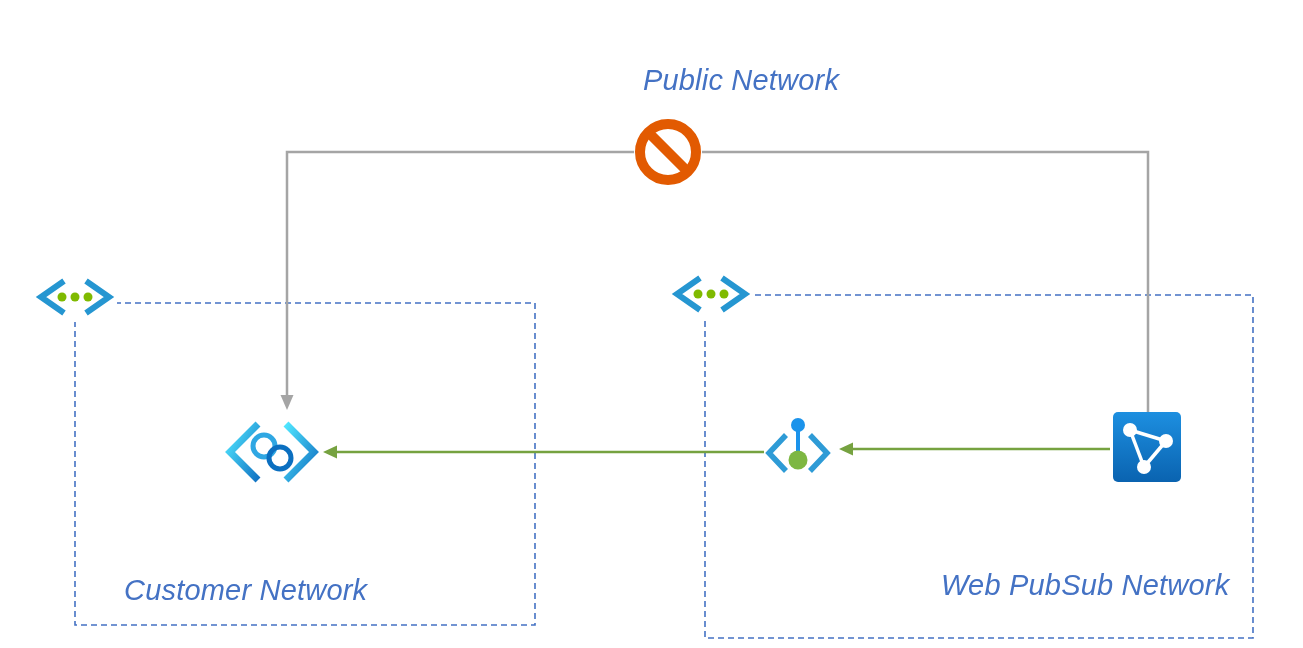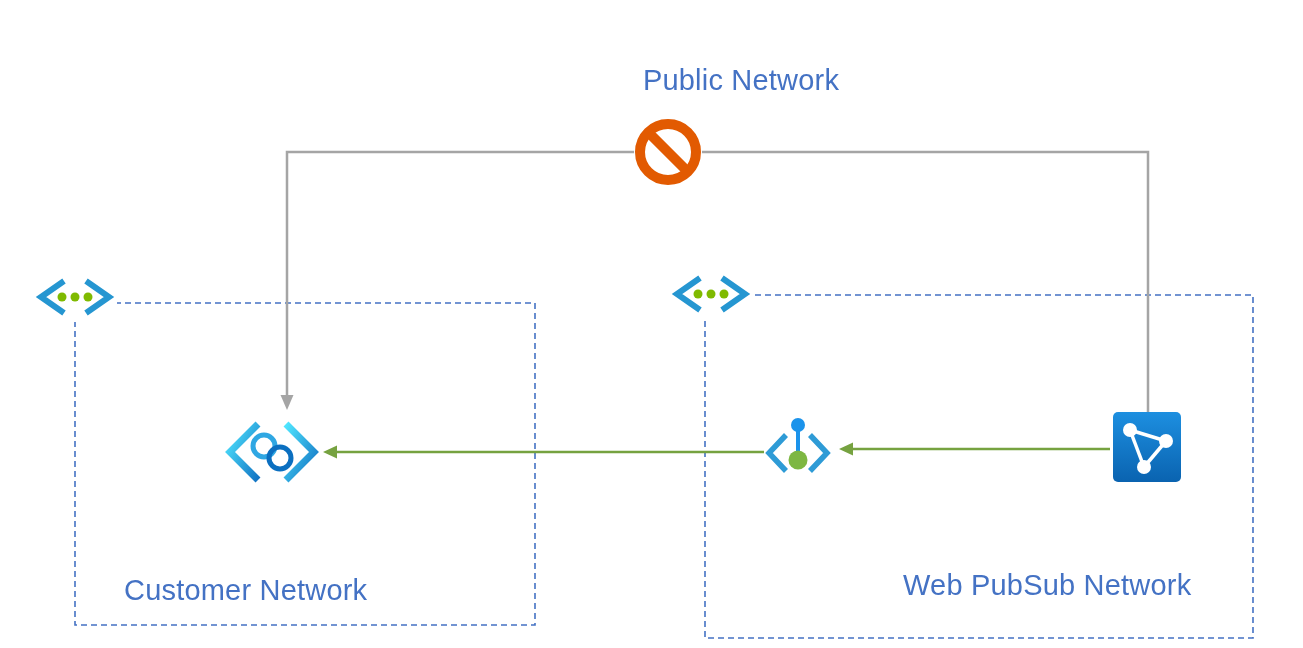--- a/index.html
+++ b/index.html
@@ -7,20 +7,21 @@
     padding: 0;
     background: #ffffff;
   }
   .canvas {
     position: relative;
     width: 1303px;
     height: 648px;
     background: #ffffff;
     font-family: "Liberation Sans", sans-serif;
     overflow: hidden;
+    font-style: italic;
   }
   .canvas svg {
     position: absolute;
     left: 0;
     top: 0;
   }
   .net-label {
     position: absolute;
     color: #4472C4;
     font-size: 29px;
@@ -32,21 +33,21 @@
     left: 741px;
     top: 64px;
     transform: translateX(-50%);
   }
   .customer-label {
     left: 88px;
     top: 574px;
     margin-left: 36px;
   }
   .pubsub-label {
-    left: 903px;
+    left: 941px;
     top: 569px;
   }
 </style>
 </head>
 <body>
 
 <div class="canvas">
 
   <svg width="1303" height="648" viewBox="0 0 1303 648">
     <defs>

